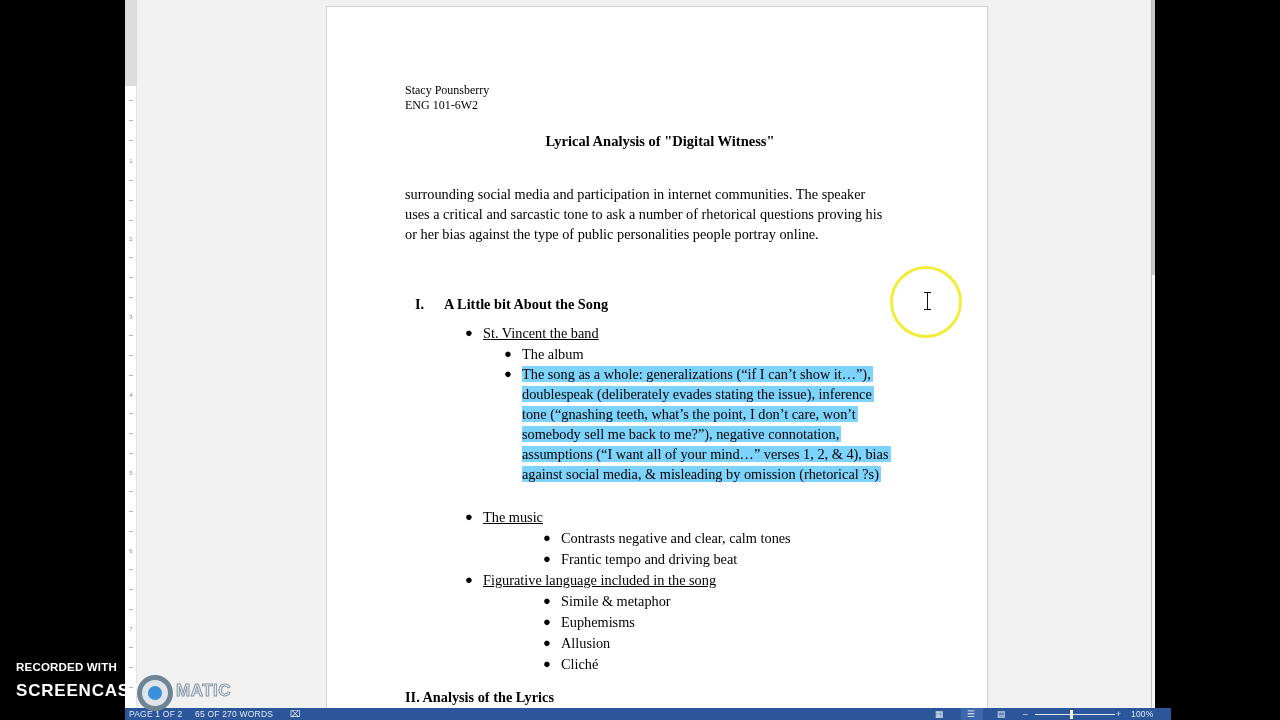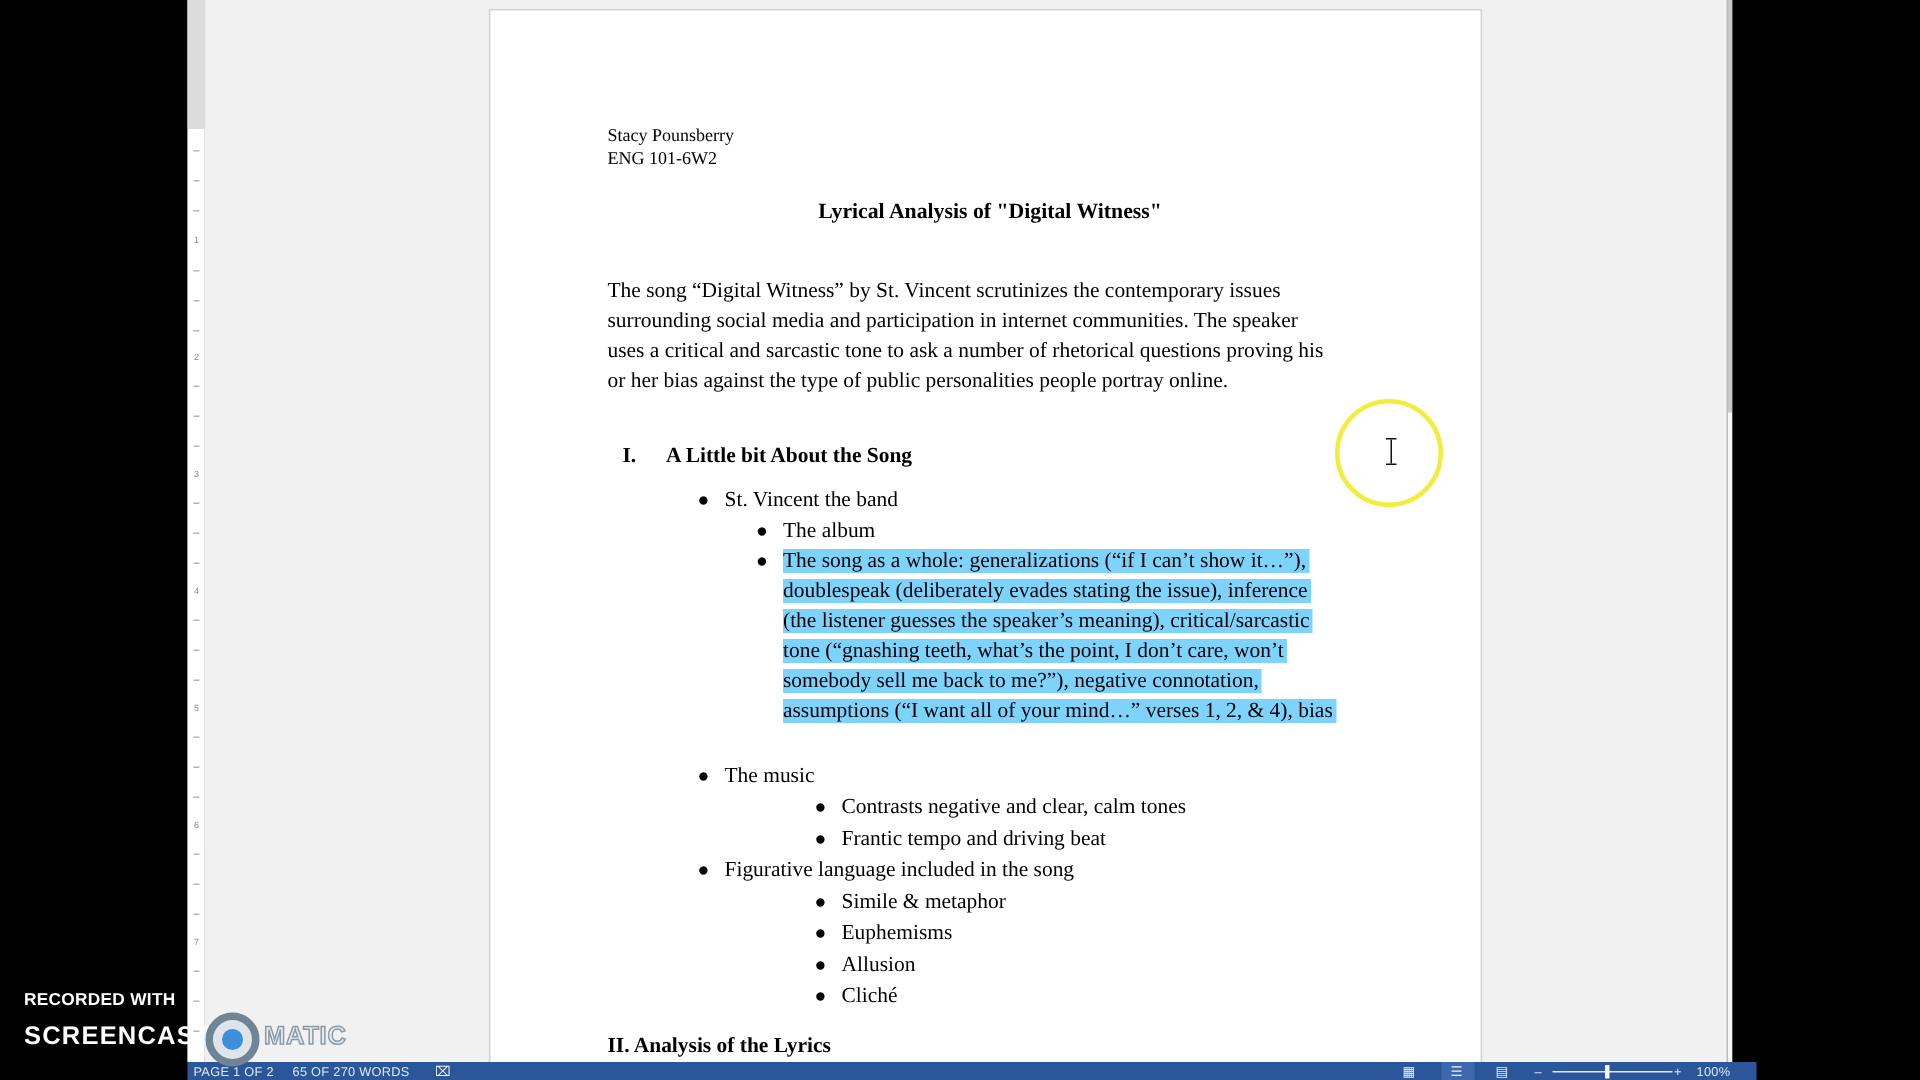--- a/index.html
+++ b/index.html
@@ -32,21 +32,21 @@
 
     .intro { position: absolute; top: 101px; left: 0; width: 510px; font-size: 14.3px; line-height: 20px; }
 
     .sec-heading { position: absolute; font-weight: bold; font-size: 14.3px; }
     .sec1 { top: 213px; left: 10px; }
     .sec1 .roman { display: inline-block; width: 29px; }
     .sec2 { top: 606px; left: 0; }
 
     .li { position: absolute; font-size: 14.3px; line-height: 20px; }
     .li .bullet { position: absolute; left: -18px; top: 0; font-size: 13px; }
-    .u { }
+    .u { text-decoration: underline; }
 
     .hl-block { position: absolute; left: 117px; top: 281px; width: 392px; }
     .hl-block .hl-line { display: block; height: 20px; line-height: 20px; font-size: 14.3px; white-space: nowrap; }
     .hl-block .hl-line span { background: #7dd3fc; padding-right: 2px; }
 
     .cursor-ring {
       position: absolute; left: 890px; top: 266px; width: 72px; height: 72px; border-radius: 50%;
       border: 3px solid #f2ec3a; background: rgba(255,255,255,0.0);
     }
     .ibeam { position: absolute; left: 924px; top: 292px; width: 8px; height: 18px; }
@@ -112,21 +112,20 @@
 
   <div class="scroll-area">
     <div class="page">
       <div class="doc">
         <div class="header-line">Stacy Pounsberry</div>
         <div class="header-line">ENG 101-6W2</div>
 
         <div class="doc-title">Lyrical Analysis of "Digital Witness"</div>
 
         <div class="intro">
-          <div>The song “Digital Witness” by St. Vincent scrutinizes the contemporary issues</div>
           <div>surrounding social media and participation in internet communities. The speaker</div>
           <div>uses a critical and sarcastic tone to ask a number of rhetorical questions proving his</div>
           <div>or her bias against the type of public personalities people portray online.</div>
         </div>
 
         <div class="sec-heading sec1">
           <span class="roman">I.</span><span>A Little bit About the Song</span>
         </div>
 
         <div class="li" style="top:240px; left:78px;">
@@ -138,24 +137,24 @@
           <span class="bullet">●</span>
           <span>The album</span>
         </div>
 
         <div class="li" style="top:281px; left:117px;">
           <span class="bullet">●</span>
         </div>
         <div class="hl-block">
           <span class="hl-line"><span>The song as a whole: generalizations (“if I can’t show it…”),</span></span>
           <span class="hl-line"><span>doublespeak (deliberately evades stating the issue), inference</span></span>
-          <span class="hl-line"><span>(the listener guesses the speaker’s meaning), critical/sarcastic</span></span>
           <span class="hl-line"><span>tone (“gnashing teeth, what’s the point, I don’t care, won’t</span></span>
           <span class="hl-line"><span>somebody sell me back to me?”), negative connotation,</span></span>
           <span class="hl-line"><span>assumptions (“I want all of your mind…” verses 1, 2, &amp; 4), bias</span></span>
+          <span class="hl-line"><span>against social media, &amp; misleading by omission (rhetorical ?s)</span></span>
         </div>
 
         <div class="li" style="top:424px; left:78px;">
           <span class="bullet">●</span>
           <span class="u">The music</span>
         </div>
         <div class="li" style="top:445px; left:156px;">
           <span class="bullet">●</span>
           <span>Contrasts negative and clear, calm tones</span>
         </div>

